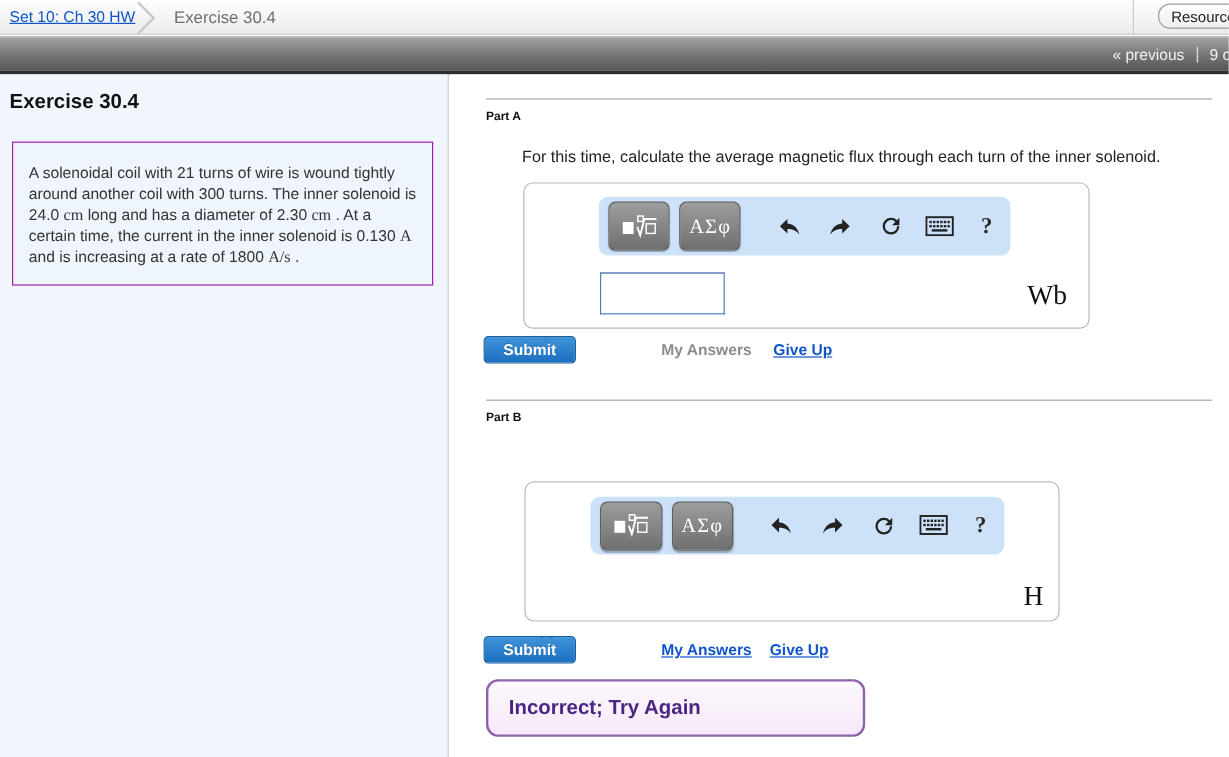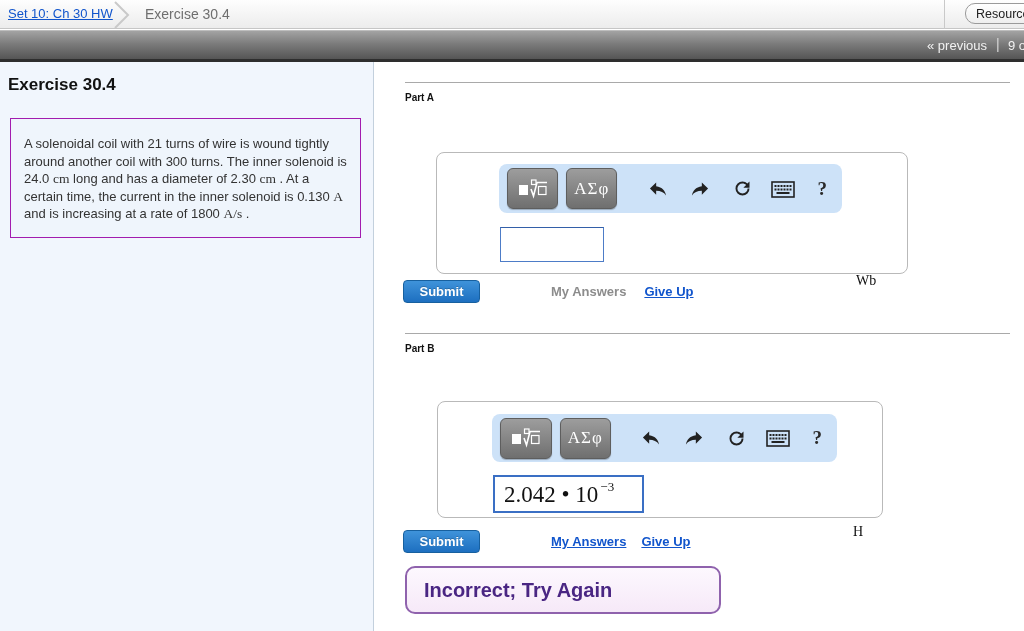--- a/index.html
+++ b/index.html
@@ -77,21 +77,21 @@
     display:flex; align-items:center; justify-content:center; cursor:pointer;
   }
   .tb-btn .greek { color:#fff; font-size:17px; letter-spacing:1px; }
   .tb-icon { width:43px; text-align:center; cursor:pointer; color:#222; }
   .tb-icon svg { vertical-align:middle; }
   .tb-help { font-family:"Liberation Serif",serif; font-size:19px; font-weight:700; color:#2a2a2a; width:40px; text-align:center; cursor:pointer; }
 
   .var-label { position:absolute; font-size:16px; color:#111;margin-top:42px; }
   .var-label sub { font-size:11px; }
   .eq-equals { font-size:13px; }
-  .unit-label { position:absolute; font-size:14px; color:#111;margin-top:40px; }
+  .unit-label { position:absolute; font-size:23px; color:#111; }
 
   .eq-input-a {
     position:absolute; left:63px; top:74px; width:104px; height:35px;
     border:1px solid #4d7cc7; border-top-color:#335fa8; background:#fff;
     font-size:18px; padding:0 6px; font-family:"Liberation Serif",serif;
   }
   .eq-input-b {
     position:absolute; left:55px; top:73px; width:151px; height:38px;
     border:2px solid #3a6fc4; background:#fff;
     display:flex; align-items:center; padding-left:9px; cursor:text;
@@ -109,21 +109,21 @@
   .link-disabled { margin-left:71px; font-size:13px; font-weight:700; color:#8c8c8c; white-space:nowrap; }
   .link-blue { font-size:13px; font-weight:700; color:#1155cc; text-decoration:underline; cursor:pointer; white-space:nowrap; }
   .ml71 { margin-left:71px; } .ml18 { margin-left:18px; } .ml15 { margin-left:15px; }
 
   .feedback-box {
     position:absolute; left:30px; top:504px; width:316px; height:48px;
     border:2px solid #8f62ad; border-radius:10px;
     background:linear-gradient(#fdf8fe,#f6e9f8);
     display:flex; align-items:center; padding-left:17px;
   }
-  .feedback-box span { font-size:20px; font-weight:700; color:#4a2683; }
+  .feedback-box span { font-size:17px; font-weight:700; color:#4a2683; }
 </style>
 </head>
 <body>
 
 <header class="topbar">
   <a class="crumb-link">Set 10: Ch 30 HW</a>
   <svg class="crumb-chevron" width="22" height="28" viewBox="0 0 22 28">
     <path d="M2 1 L15 14 L2 27" fill="none" stroke="#c9c9c9" stroke-width="2"></path>
   </svg>
   <span class="crumb-current">Exercise 30.4</span>
@@ -139,20 +139,21 @@
 
 <aside class="sidebar">
   <h1>Exercise 30.4</h1>
   <div class="statement"><span>A solenoidal coil with 21 turns of wire is wound tightly around another coil with 300 turns. The inner solenoid is 24.0 </span><span class="serif">cm</span><span> long and has a diameter of 2.30 </span><span class="serif">cm</span><span> . At a certain time, the current in the inner solenoid is 0.130 </span><span class="serif">A</span><span> and is increasing at a rate of 1800 </span><span class="serif">A/s</span><span> .</span></div>
 </aside>
 
 <main class="main">
 
   <div class="part-divider" style="top:20px"></div>
   <h2 class="part-label" style="top:30px">Part A</h2>
+  <p class="part-question" style="top:61px">For this time, calculate the average magnetic flux through each turn of the inner solenoid.</p>
 
   <div class="answer-box" style="left:61px; top:90px; width:472px; height:122px;">
     <div class="eq-toolbar" style="left:62px; top:11px; width:343px; height:49px;">
       <div class="tb-btn">
         <svg width="30" height="20" viewBox="0 0 30 20">
           <rect x="1" y="6" width="9" height="10" fill="#ffffff"></rect>
           <rect x="13.5" y="1" width="4.5" height="4.5" fill="none" stroke="#ffffff" stroke-width="1.2"></rect>
           <path d="M13 10 L15.5 17 L19 3.5 L29 3.5" fill="none" stroke="#ffffff" stroke-width="1.6"></path>
           <rect x="20.5" y="7.5" width="7.5" height="8" fill="none" stroke="#ffffff" stroke-width="1.2"></rect>
         </svg>
@@ -255,23 +256,20 @@
               <rect x="12.5" y="7.5" width="2" height="2"></rect>
               <rect x="15.5" y="7.5" width="2" height="2"></rect>
               <rect x="18.5" y="7.5" width="2" height="2"></rect>
             <rect x="5.5" y="11" width="13" height="2"></rect>
           </g>
         </svg>
       </span>
       <span class="tb-help">?</span>
     </div>
     <span class="var-label serif" style="left:10px; top:84px; font-style:italic;"><span>M</span>&nbsp;<span class="eq-equals" style="font-style:normal">=</span></span>
-    <div class="eq-input-b">
-      <span class="val serif"><span>2.042 • 10</span><sup>−3</sup></span>
-    </div>
     <span class="unit-label serif" style="left:415px; top:82px;">H</span>
   </div>
 
   <div class="submit-row" style="top:468px">
     <button class="submit-btn">Submit</button>
     <a class="link-blue ml71">My Answers</a>
     <a class="link-blue ml15">Give Up</a>
   </div>
 
   <div class="feedback-box">

